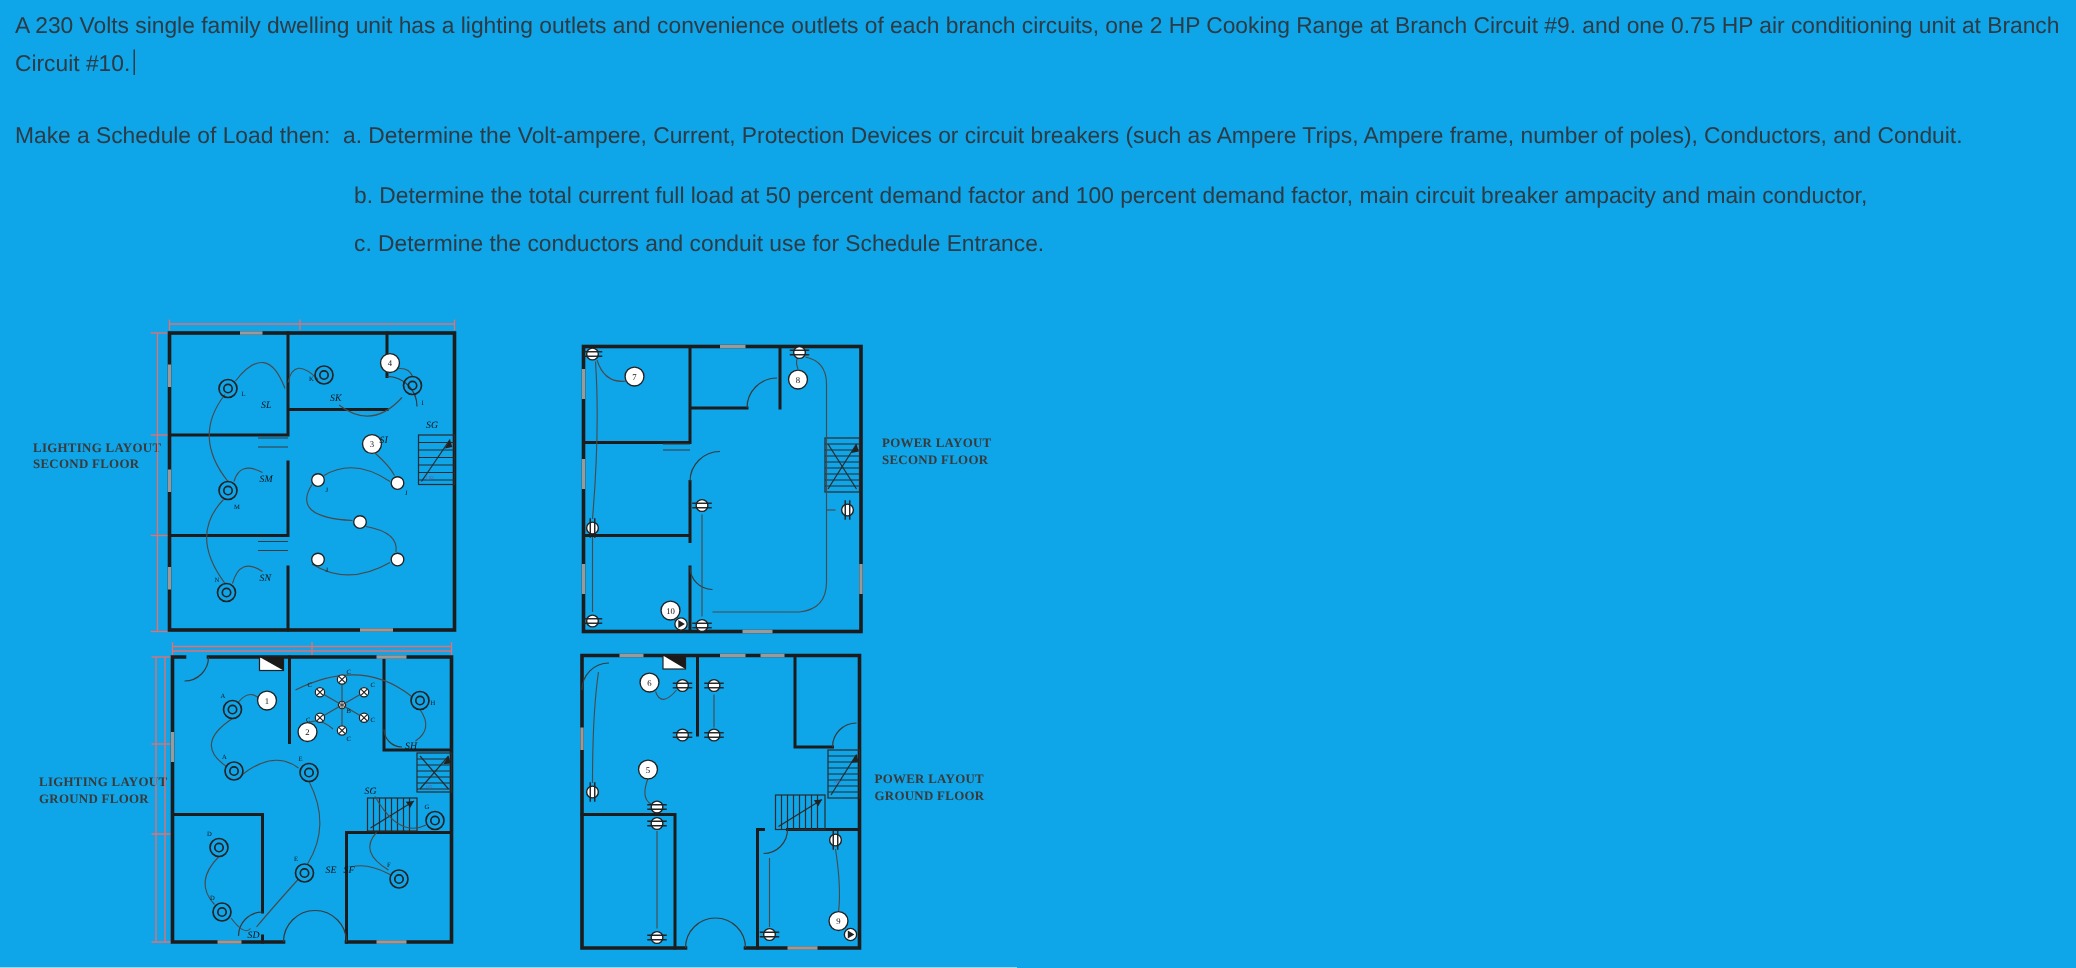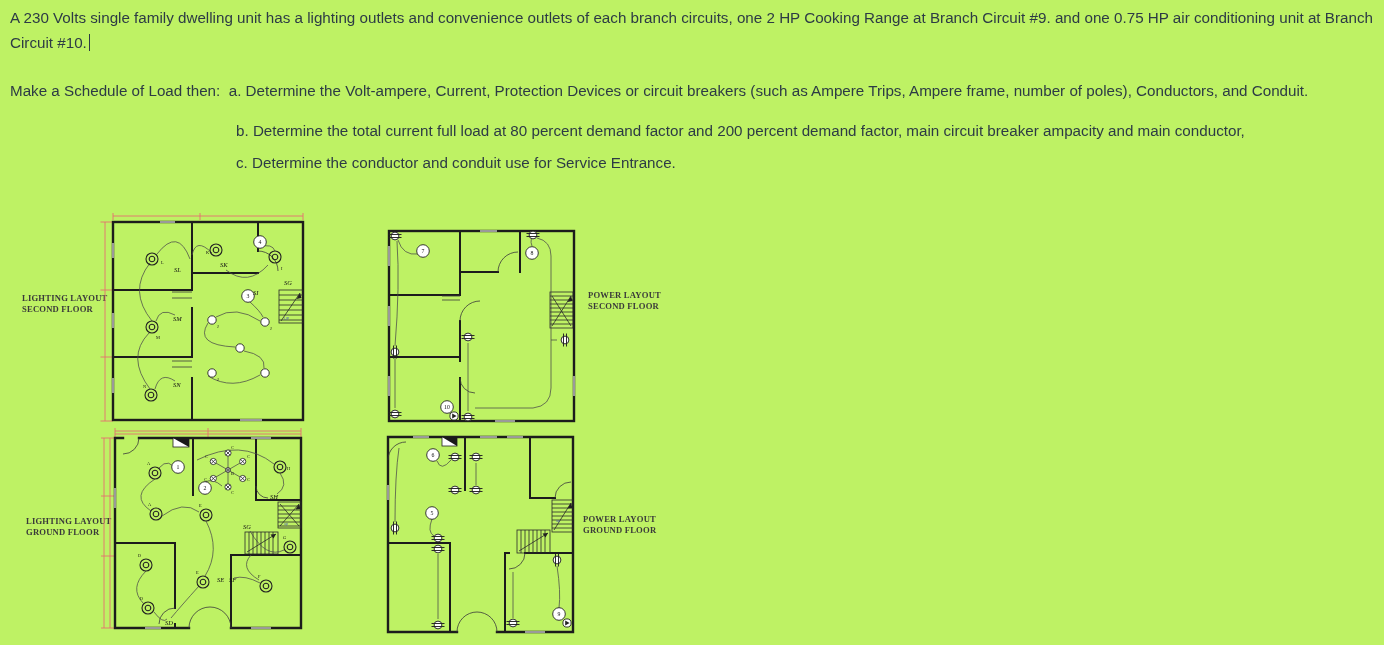--- a/index.html
+++ b/index.html
@@ -1,16 +1,16 @@
 <!DOCTYPE html>
 <html><head>
 <meta charset="utf-8">
 <style>
   html,body{margin:0;padding:0;background:#ffffff;}
-  .page{position:relative;width:1384px;height:645px;background:#bef264;overflow:hidden;
+  .page{position:relative;width:1384px;height:645px;background:#0ea5e9;overflow:hidden;
         font-family:"Liberation Sans",sans-serif;color:#2d3b45;}
   .problem p{position:absolute;margin:0;font-size:15.2px;line-height:25px;}
   #p1{top:5px;left:10px;width:1372px;}
   #pSchedule{top:62px;left:10px;width:1372px;margin-top:16px;}
   #pB{top:118px;left:236px;width:1140px;}
   #pC{top:150px;left:236px;width:1140px;}
   .cursor{display:inline-block;width:1.6px;height:17px;background:#2d3b45;margin-left:2px;vertical-align:-3px;}
   .plan-label{position:absolute;font-family:"Liberation Serif",serif;font-size:8.6px;font-weight:600;
               line-height:11px;color:#3a3a3a;letter-spacing:.2px;}
   svg.plan{position:absolute;overflow:visible;}
@@ -63,22 +63,22 @@
       <g id="sym-special-outlet" stroke="#222" stroke-width=".9">
         <circle r="4.1" fill="#fff"></circle>
         <polygon points="-1.8,-2.6 2.6,0 -1.8,2.6" fill="#222" stroke="none"></polygon>
       </g>
     </defs>
   </svg>
 
   <div class="problem">
     <p id="p1"><span>A 230 Volts single family dwelling unit has a lighting outlets and convenience outlets of each branch circuits, one 2 HP Cooking Range at Branch Circuit #9. and one 0.75 HP air conditioning unit at Branch Circuit #10.</span><span class="cursor"></span></p>
     <p id="pSchedule">Make a Schedule of Load then:&nbsp; a. Determine the Volt-ampere, Current, Protection Devices or circuit breakers (such as Ampere Trips, Ampere frame, number of poles), Conductors, and Conduit.</p>
-    <p id="pB">b. Determine the total current full load at 80 percent demand factor and 200 percent demand factor, main circuit breaker ampacity and main conductor,</p>
-    <p id="pC">c. Determine the conductor and conduit use for Service Entrance.</p>
+    <p id="pB">b. Determine the total current full load at 50 percent demand factor and 100 percent demand factor, main circuit breaker ampacity and main conductor,</p>
+    <p id="pC">c. Determine the conductors and conduit use for Schedule Entrance.</p>
   </div>
 
   <div id="lbl1" class="plan-label">
     <div>LIGHTING LAYOUT</div>
     <div>SECOND FLOOR</div>
   </div>
   <div id="lbl2" class="plan-label">
     <div>POWER LAYOUT</div>
     <div>SECOND FLOOR</div>
   </div>

